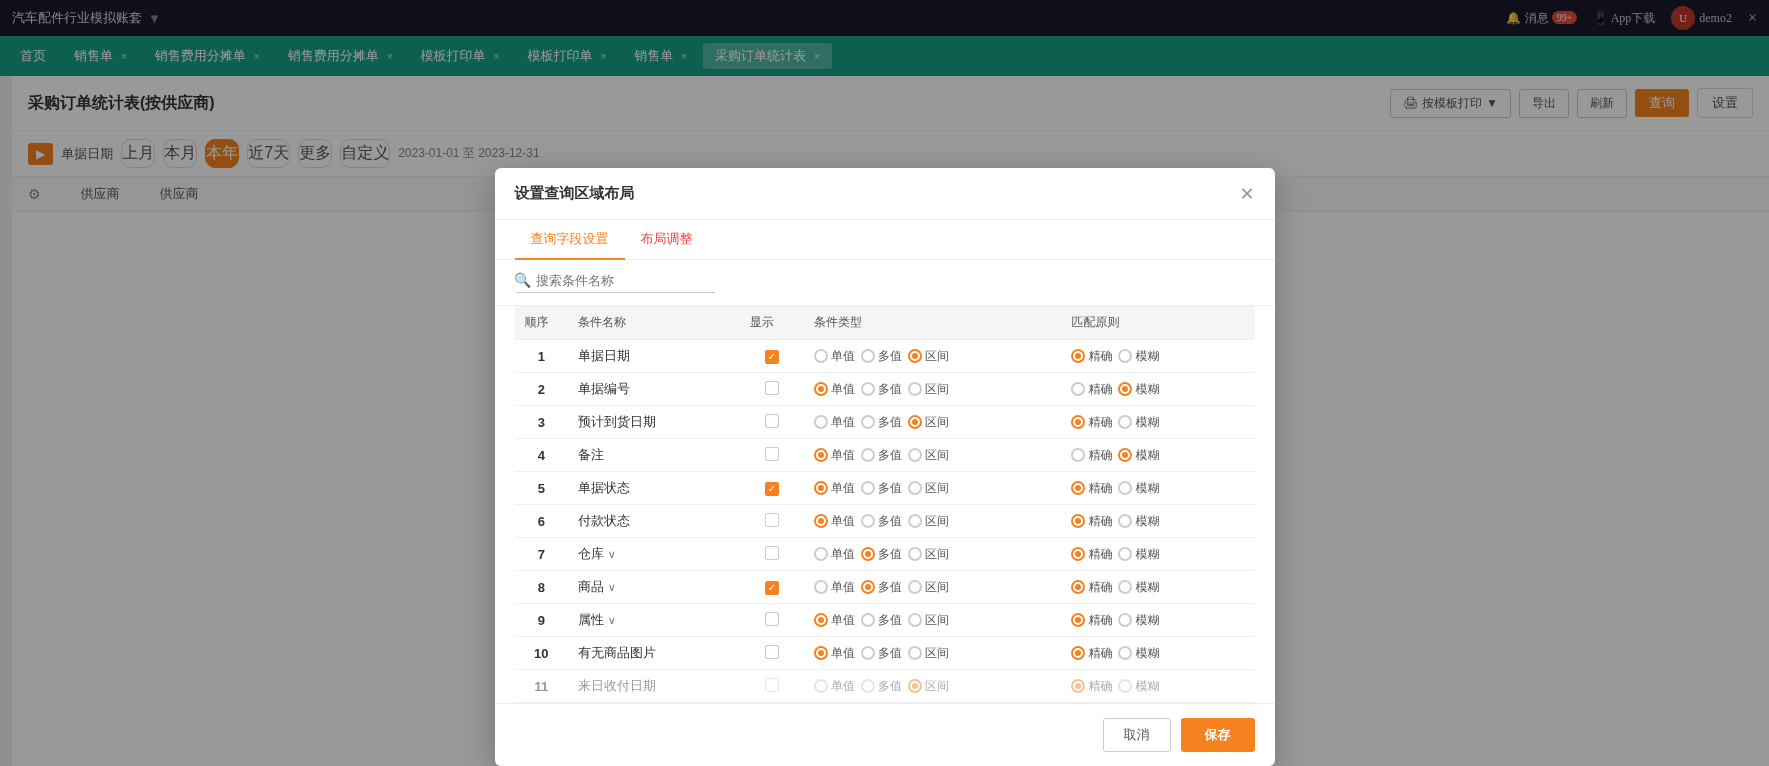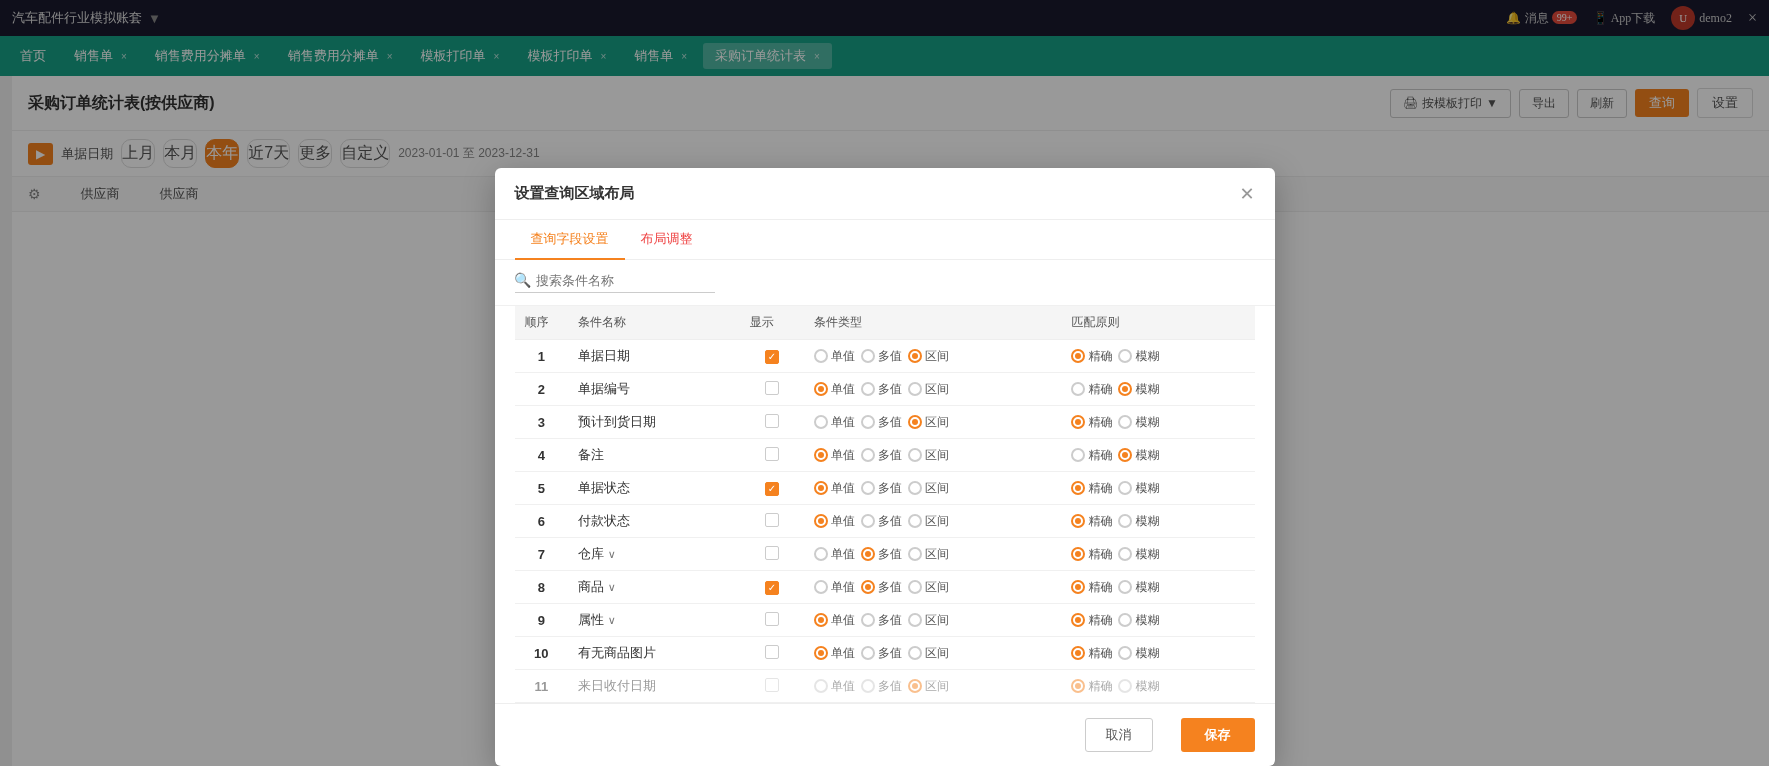--- a/index.html
+++ b/index.html
@@ -214,21 +214,21 @@
       border-color: #f5821f;
       color: white;
       font-size: 10px;
     }
 
     
     .modal-footer {
       padding: 14px 20px;
       display: flex;
       justify-content: flex-end;
-      gap: 28px;
+      gap: 10px;
       border-top: 1px solid #eee;
     }
     .btn-cancel {
       padding: 7px 20px;
       border: 1px solid #ccc;
       background: white;
       border-radius: 3px;
       cursor: pointer;
       font-size: 13px;
       color: #555;

